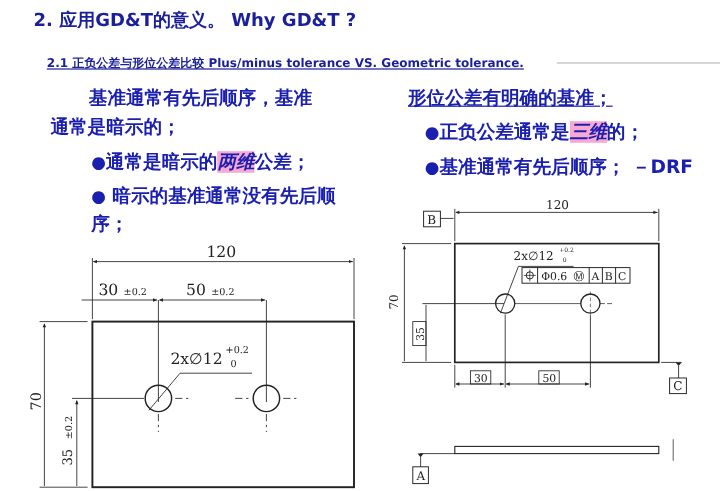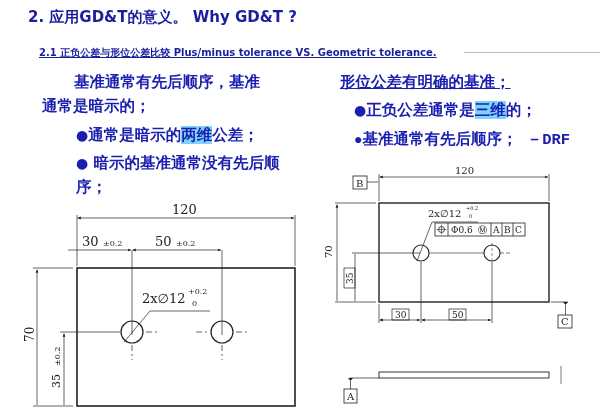--- a/index.html
+++ b/index.html
@@ -3,21 +3,21 @@
 <meta charset="utf-8">
 <style>
   html, body { margin: 0; padding: 0; }
   body { width: 600px; height: 409px; background: #ffffff; position: relative; overflow: hidden;
          font-family: "DejaVu Sans", "Liberation Sans", sans-serif; }
   .abs { position: absolute; white-space: nowrap; margin-left: 24px; }
   .title { left: 4px; top: 8px; font-size: 15px; font-weight: bold; color: #1a1f9c; letter-spacing: 0px; }
   .subtitle { left: 15px; top: 46px; font-size: 10px; font-weight: bold; color: #1a1f9c; text-decoration: underline; }
   .rule { left: 440px; top: 52px; width: 160px; height: 1px; background: #bdbdbd; }
   .cn { font-size: 15.5px; font-weight: bold; color: #1a1fb0; }
-  .hl { background: #7dd3fc; }
+  .hl { background: #f9a8d4; font-style: italic; }
   .bullet { color: #1a1fb0; font-size: 14px; }
   svg { position: absolute; left: 0; top: 0; }
   svg text { font-family: "DejaVu Serif", "Liberation Serif", serif; fill: #222; }
 </style>
 </head>
 <body>
 
 <div class="abs title">2. 应用GD&amp;T的意义。 Why GD&amp;T ?</div>
 <div class="abs subtitle">2.1 正负公差与形位公差比较  Plus/minus tolerance VS. Geometric tolerance.</div>
 <div class="abs rule"></div>
@@ -29,21 +29,21 @@
 </div>
 <div class="abs cn" style="left:52px; top:153px;">
   <span class="bullet">●</span><span> 暗示的基准通常没有先后顺</span>
 </div>
 <div class="abs cn" style="left:52px; top:177px;">序；</div>
 
 <div class="abs cn" style="left:316px; top:72px;text-decoration:underline;">形位公差有明确的基准；</div>
 <div class="abs cn" style="left:330px; top:100px;">
   <span class="bullet">●</span><span>正负公差通常是</span><span class="hl">三维</span><span>的；</span>
 </div>
-<div class="abs cn" style="left:330px; top:129px;font-family:Liberation Mono, monospace;">
+<div class="abs cn" style="left:330px; top:129px;">
   <span class="bullet">●</span><span>基准通常有先后顺序；  －DRF</span>
 </div>
 
 <svg width="600" height="409" viewBox="0 0 600 409">
   <defs>
     <marker id="arr" markerWidth="6" markerHeight="6" refX="5" refY="3" orient="auto">
       <path d="M0,1 L5,3 L0,5 z" fill="#222"></path>
     </marker>
     <marker id="arrs" markerWidth="6" markerHeight="6" refX="1" refY="3" orient="auto">
       <path d="M5,1 L0,3 L5,5 z" fill="#222"></path>

